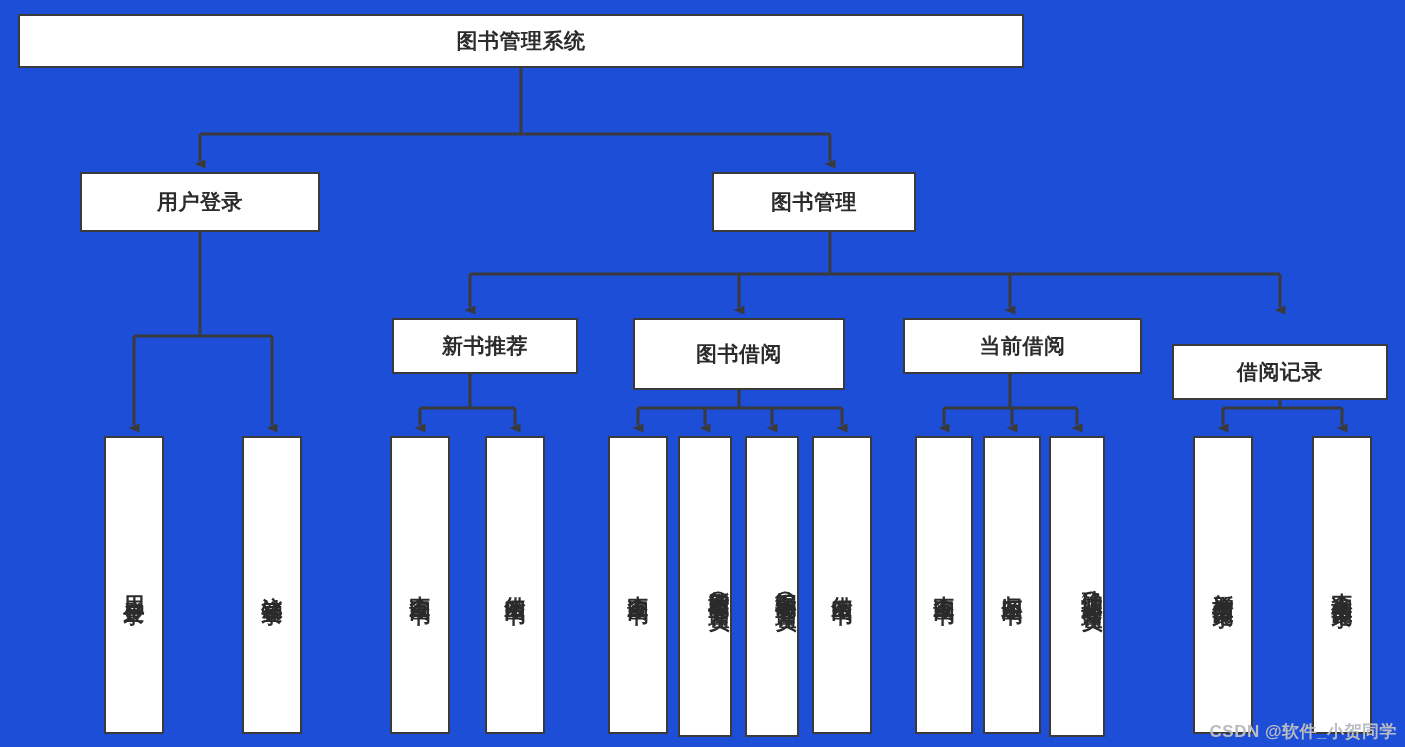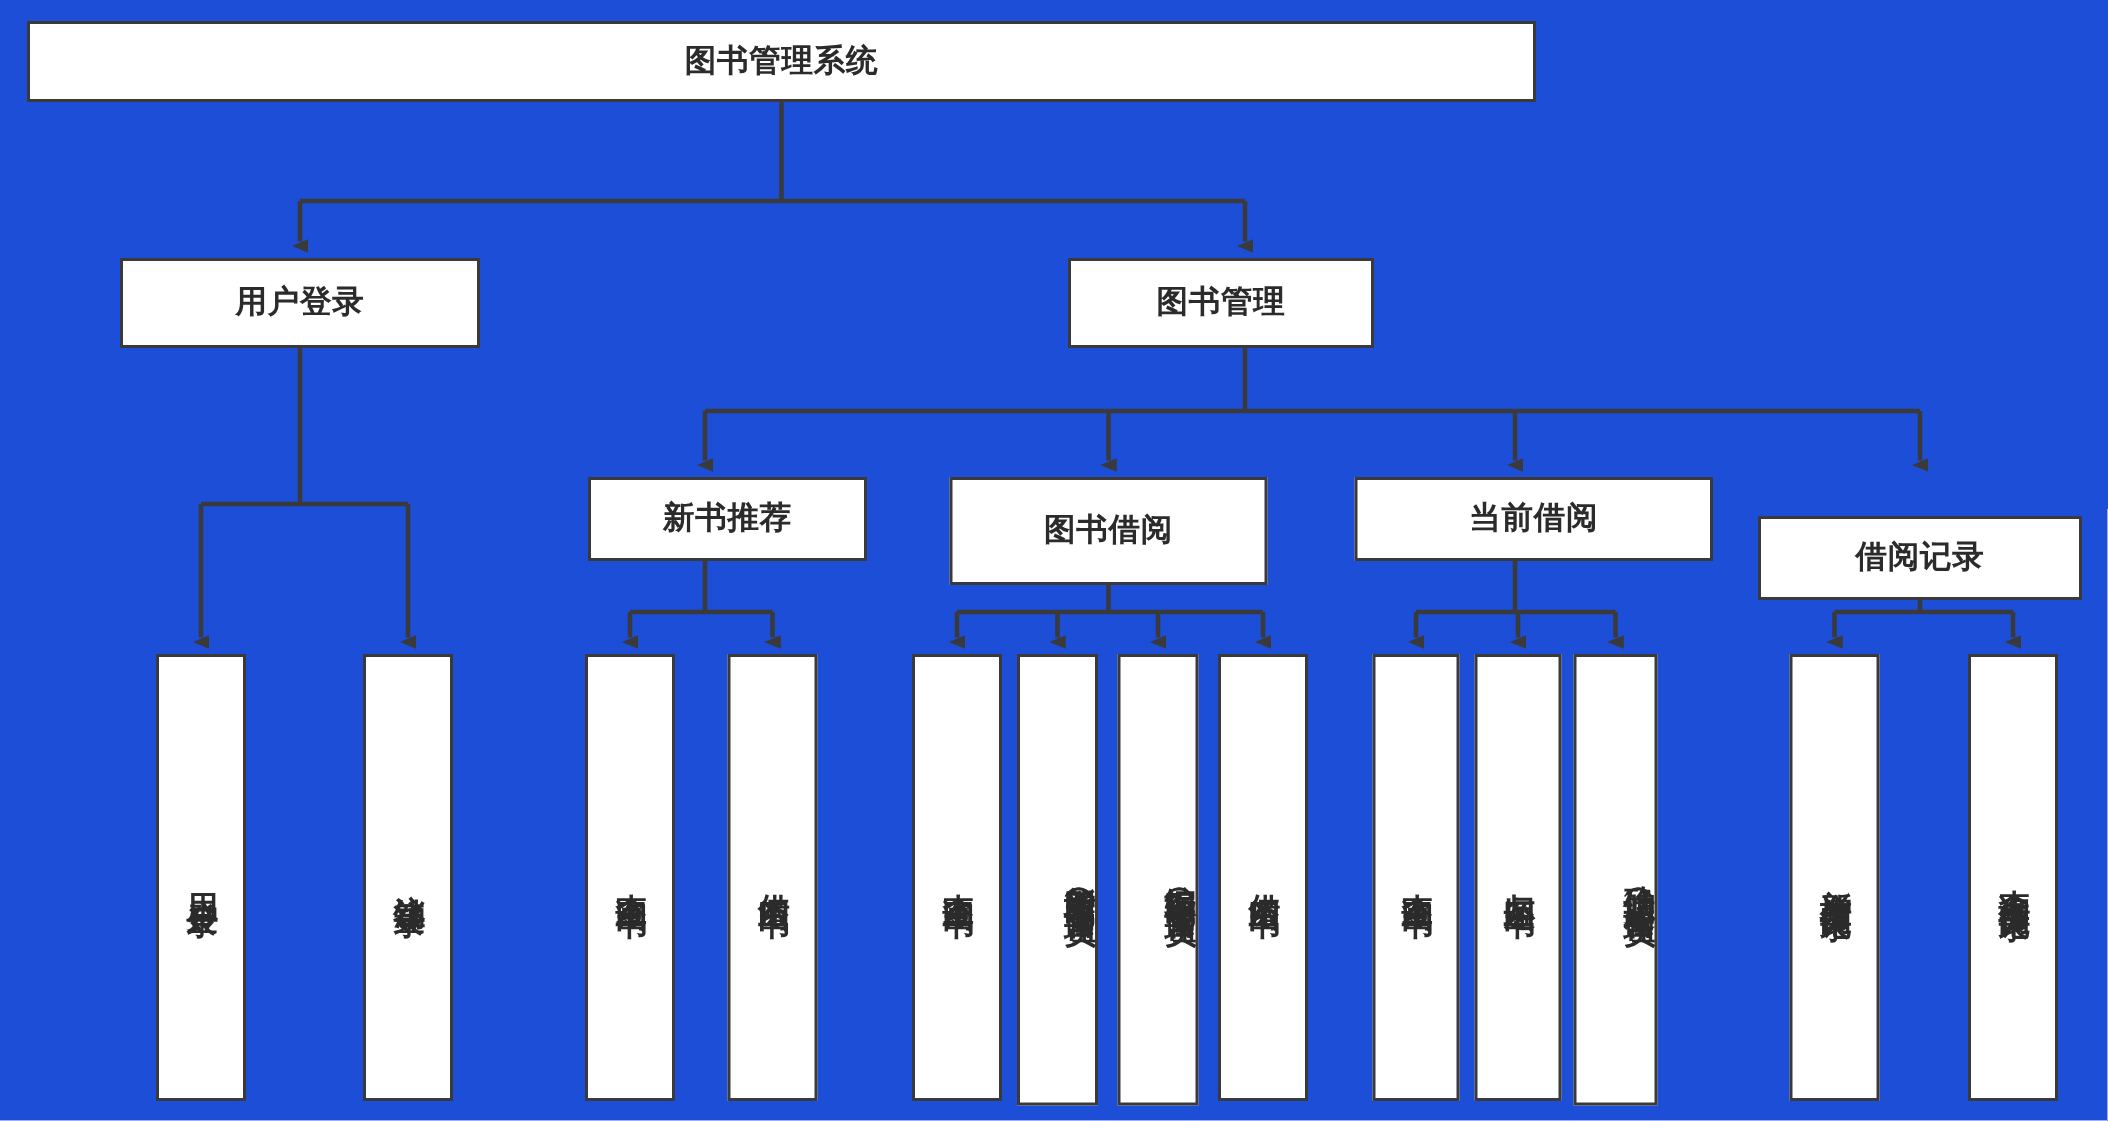--- a/index.html
+++ b/index.html
@@ -204,13 +204,14 @@
         <span class="label">确认归还（管理员）</span>
       </div>
       <div class="node vert midalign" style="left: 1193px; top: 436px; width: 60px; height: 298px;">
         <span class="label">新增借阅记录</span>
       </div>
       <div class="node vert midalign" style="left: 1312px; top: 436px; width: 60px; height: 298px;">
         <span class="label">查询借阅记录</span>
       </div>
     </div>
 
+  <div id="watermark">CSDN @软件_小贺同学</div>
 </div>
 
 </body></html>

